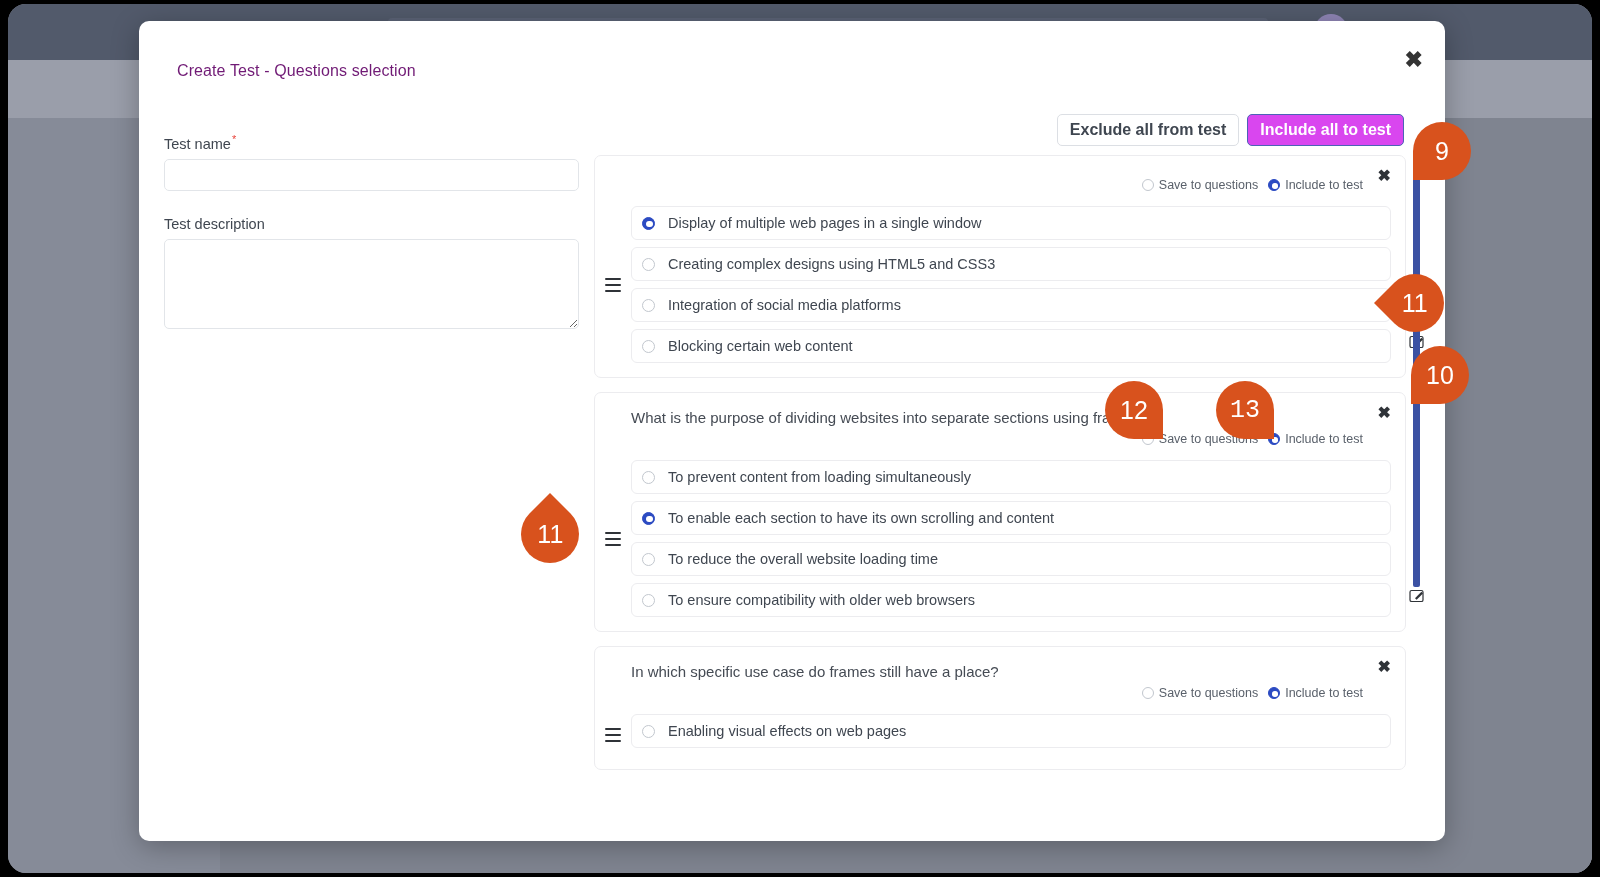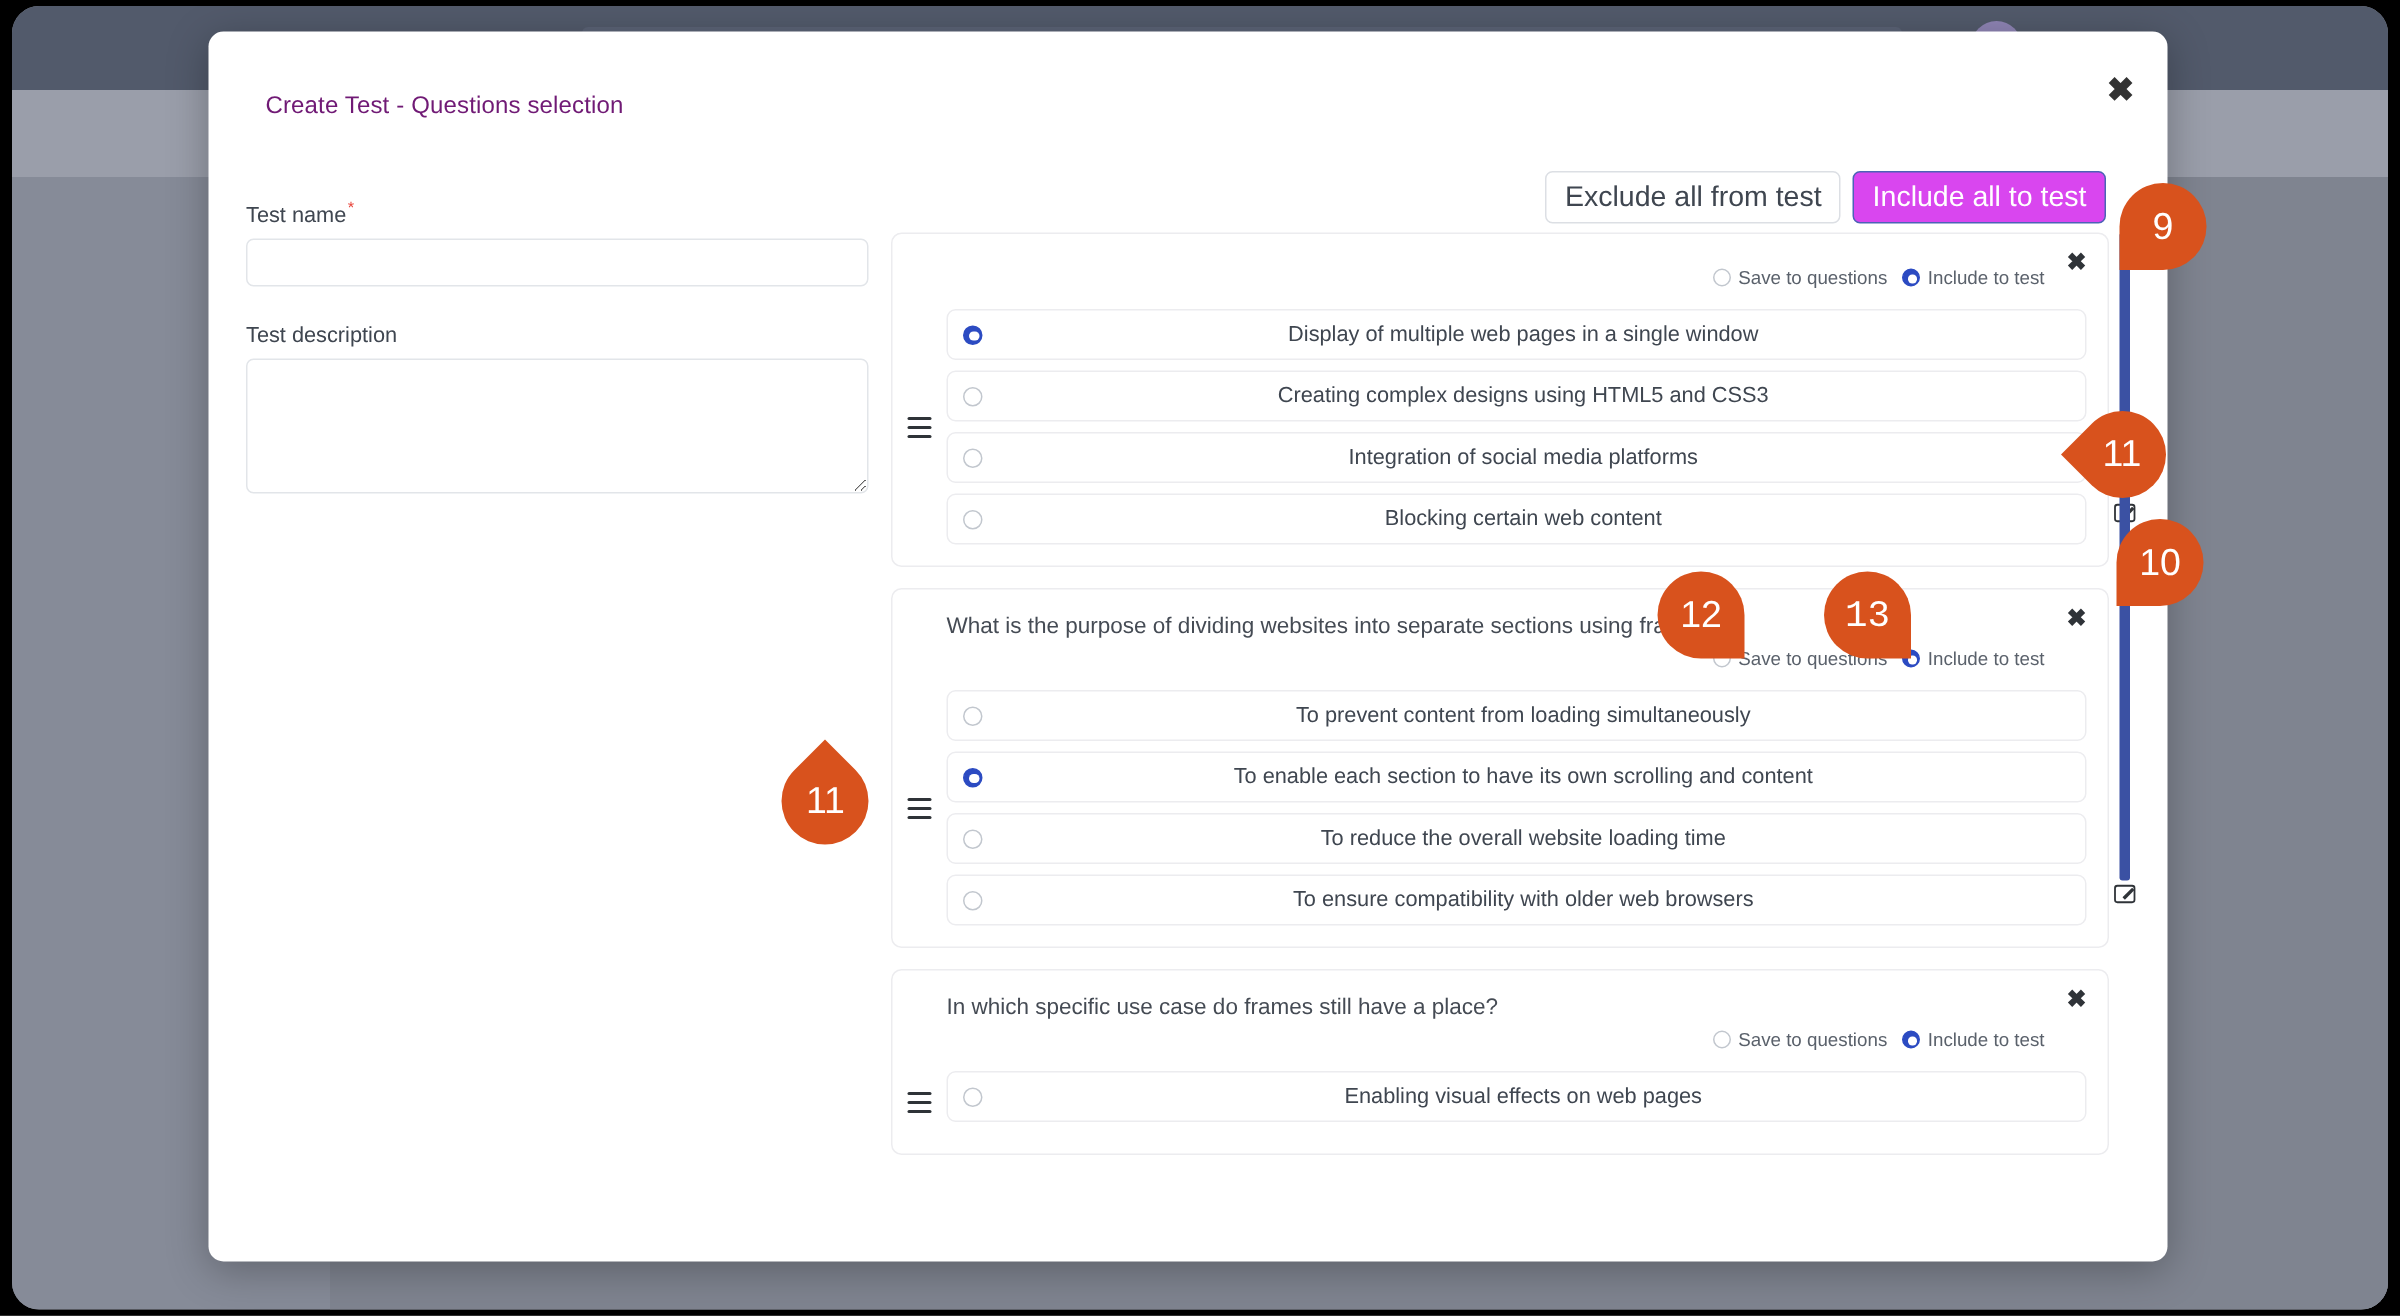--- a/index.html
+++ b/index.html
@@ -80,22 +80,22 @@
     background: #fff; font-size: 14px; padding: 8px 10px; outline: none;
     resize: both; font-family: "Liberation Sans", sans-serif; color: #24292f;
   }
 
   
   .toolbar {
     position: absolute; right: 41px; top: 93px;
     display: flex; gap: 8px; align-items: center;
   }
   .btn {
-    font-size: 19px; border-radius: 5px; padding: 7px 12px; cursor: pointer;
-    font-family: "Liberation Sans", sans-serif; line-height: 1;
+    font-size: 16px; border-radius: 5px; padding: 7px 12px; cursor: pointer;
+    font-family: "Liberation Sans", sans-serif; line-height: 1; font-weight: bold;
   }
   .btn-outline { background: #fff; border: 1px solid #dcdfe4; color: #3f4650; }
   .btn-primary { background: #d946ef; border: 1px solid #4c63b6; color: #fff; }
 
   
   .questions {
     position: absolute; left: 455px; top: 134px; width: 828px; height: 706px;
   }
   .q-card {
     position: relative; width: 812px; background: #fff;
@@ -118,21 +118,21 @@
     width: 12px; height: 12px; border-radius: 50%;
     border: 1.4px solid #c2c7ce; background: #fff; display: inline-block;
     position: relative; flex: none;
   }
   .radio.on { border-color: #2c4bc2; background: #2c4bc2; }
   .radio.on::after {
     content: ""; position: absolute; left: 3.2px; top: 3.2px;
     width: 5.6px; height: 5.6px; border-radius: 50%; background: #fff;
   }
 
-  .answers { position: relative; margin-top: 14px; padding-left: 36px; padding-right: 14px; text-align: center; }
+  .answers { position: relative; margin-top: 14px; padding-left: 36px; padding-right: 14px; }
   .q-drag {
     position: absolute; left: 10px; top: 50%; transform: translateY(-50%);
     width: 16px; height: 14px; cursor: grab;
   }
   .hamburger { width: 100%; height: 100%; position: relative; }
   .hamburger span {
     position: absolute; left: 0; width: 100%; height: 2px; background: #2f3338;
     border-radius: 1px;
   }
   .hamburger span:nth-child(1) { top: 0; }

